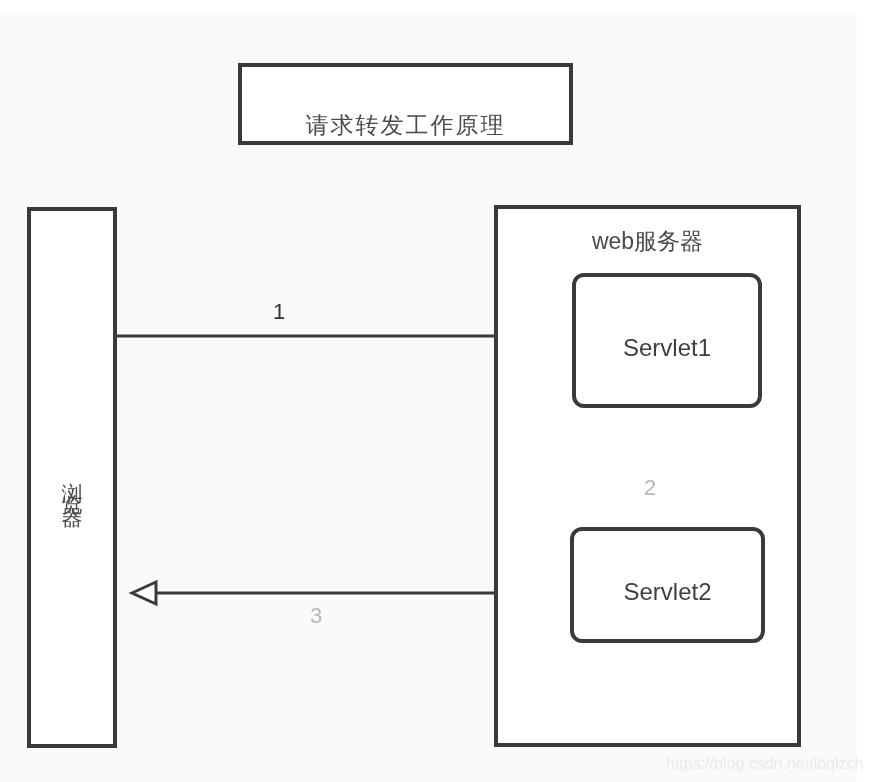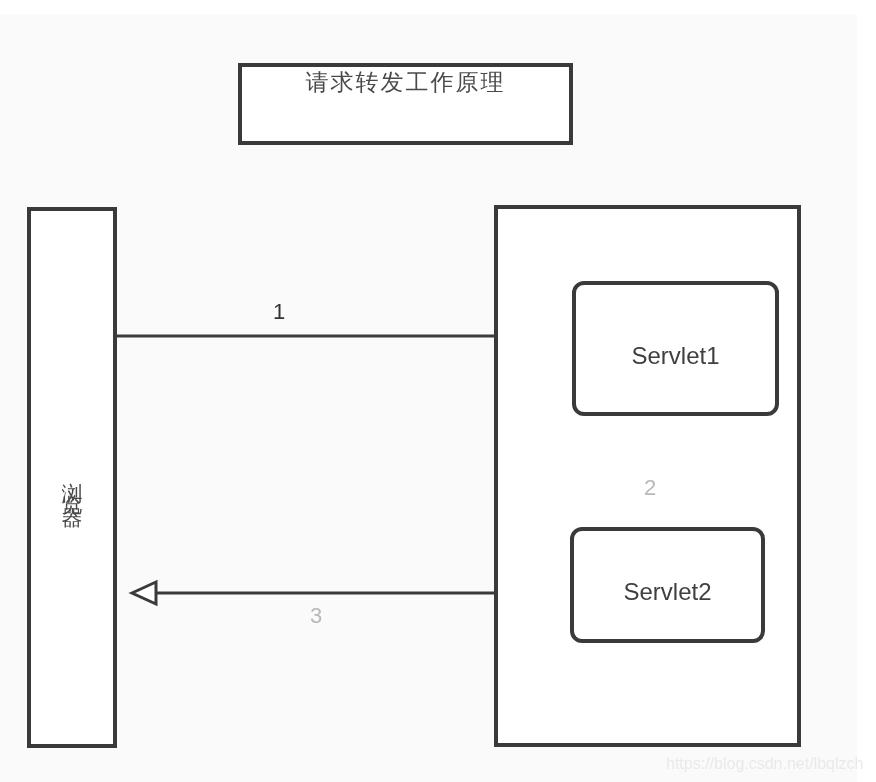--- a/index.html
+++ b/index.html
@@ -26,21 +26,21 @@
   .abs { position: absolute; }
   .box {
     position: absolute;
     box-sizing: border-box;
     background: #ffffff;
     border: 4px solid #3a3a3a;
   }
   .title-box {
     left: 238px; top: 63px;
     width: 335px; height: 82px;
-    display: flex; align-items: flex-start; justify-content: center;
+    display: flex; align-items: flex-end; justify-content: center;
     font-size: 23px;
     letter-spacing: 2px;
     color: #4a4a4a;
   }
   .browser-box {
     left: 27px; top: 207px;
     width: 90px; height: 541px;
     display: flex; align-items: center; justify-content: center;
   }
   .browser-label {
@@ -63,21 +63,21 @@
     color: #4a4a4a;
   }
   .servlet-box {
     border-radius: 12px;
     display: flex; align-items: center; justify-content: center;
     font-size: 24px;
     color: #3f3f3f;
     padding-top: 14px;
     box-sizing: border-box;
   }
-  .servlet1-box { left: 572px; top: 273px; width: 207px; height: 135px; margin-top: 8px; }
+  .servlet1-box { left: 572px; top: 273px; width: 190px; height: 135px; }
   .servlet2-box { left: 570px; top: 527px; width: 195px; height: 116px; }
   .arrow-svg {
     position: absolute;
     left: 0; top: 0;
     width: 876px; height: 782px;
     pointer-events: none;
   }
   .arrow-label {
     position: absolute;
     font-size: 22px;
@@ -116,20 +116,21 @@
 
   <div class="box title-box">
     <span>请求转发工作原理</span>
   </div>
 
   <div class="box browser-box">
     <span class="browser-label">浏览器</span>
   </div>
 
   <div class="box server-box"></div>
+  <div class="abs server-label">web服务器</div>
 
   <div class="box servlet-box servlet1-box">
     <span>Servlet1</span>
   </div>
   <div class="box servlet-box servlet2-box">
     <span>Servlet2</span>
   </div>
 
   <div class="arrow-label dark label-1">1</div>
   <div class="arrow-label gray label-2">2</div>

